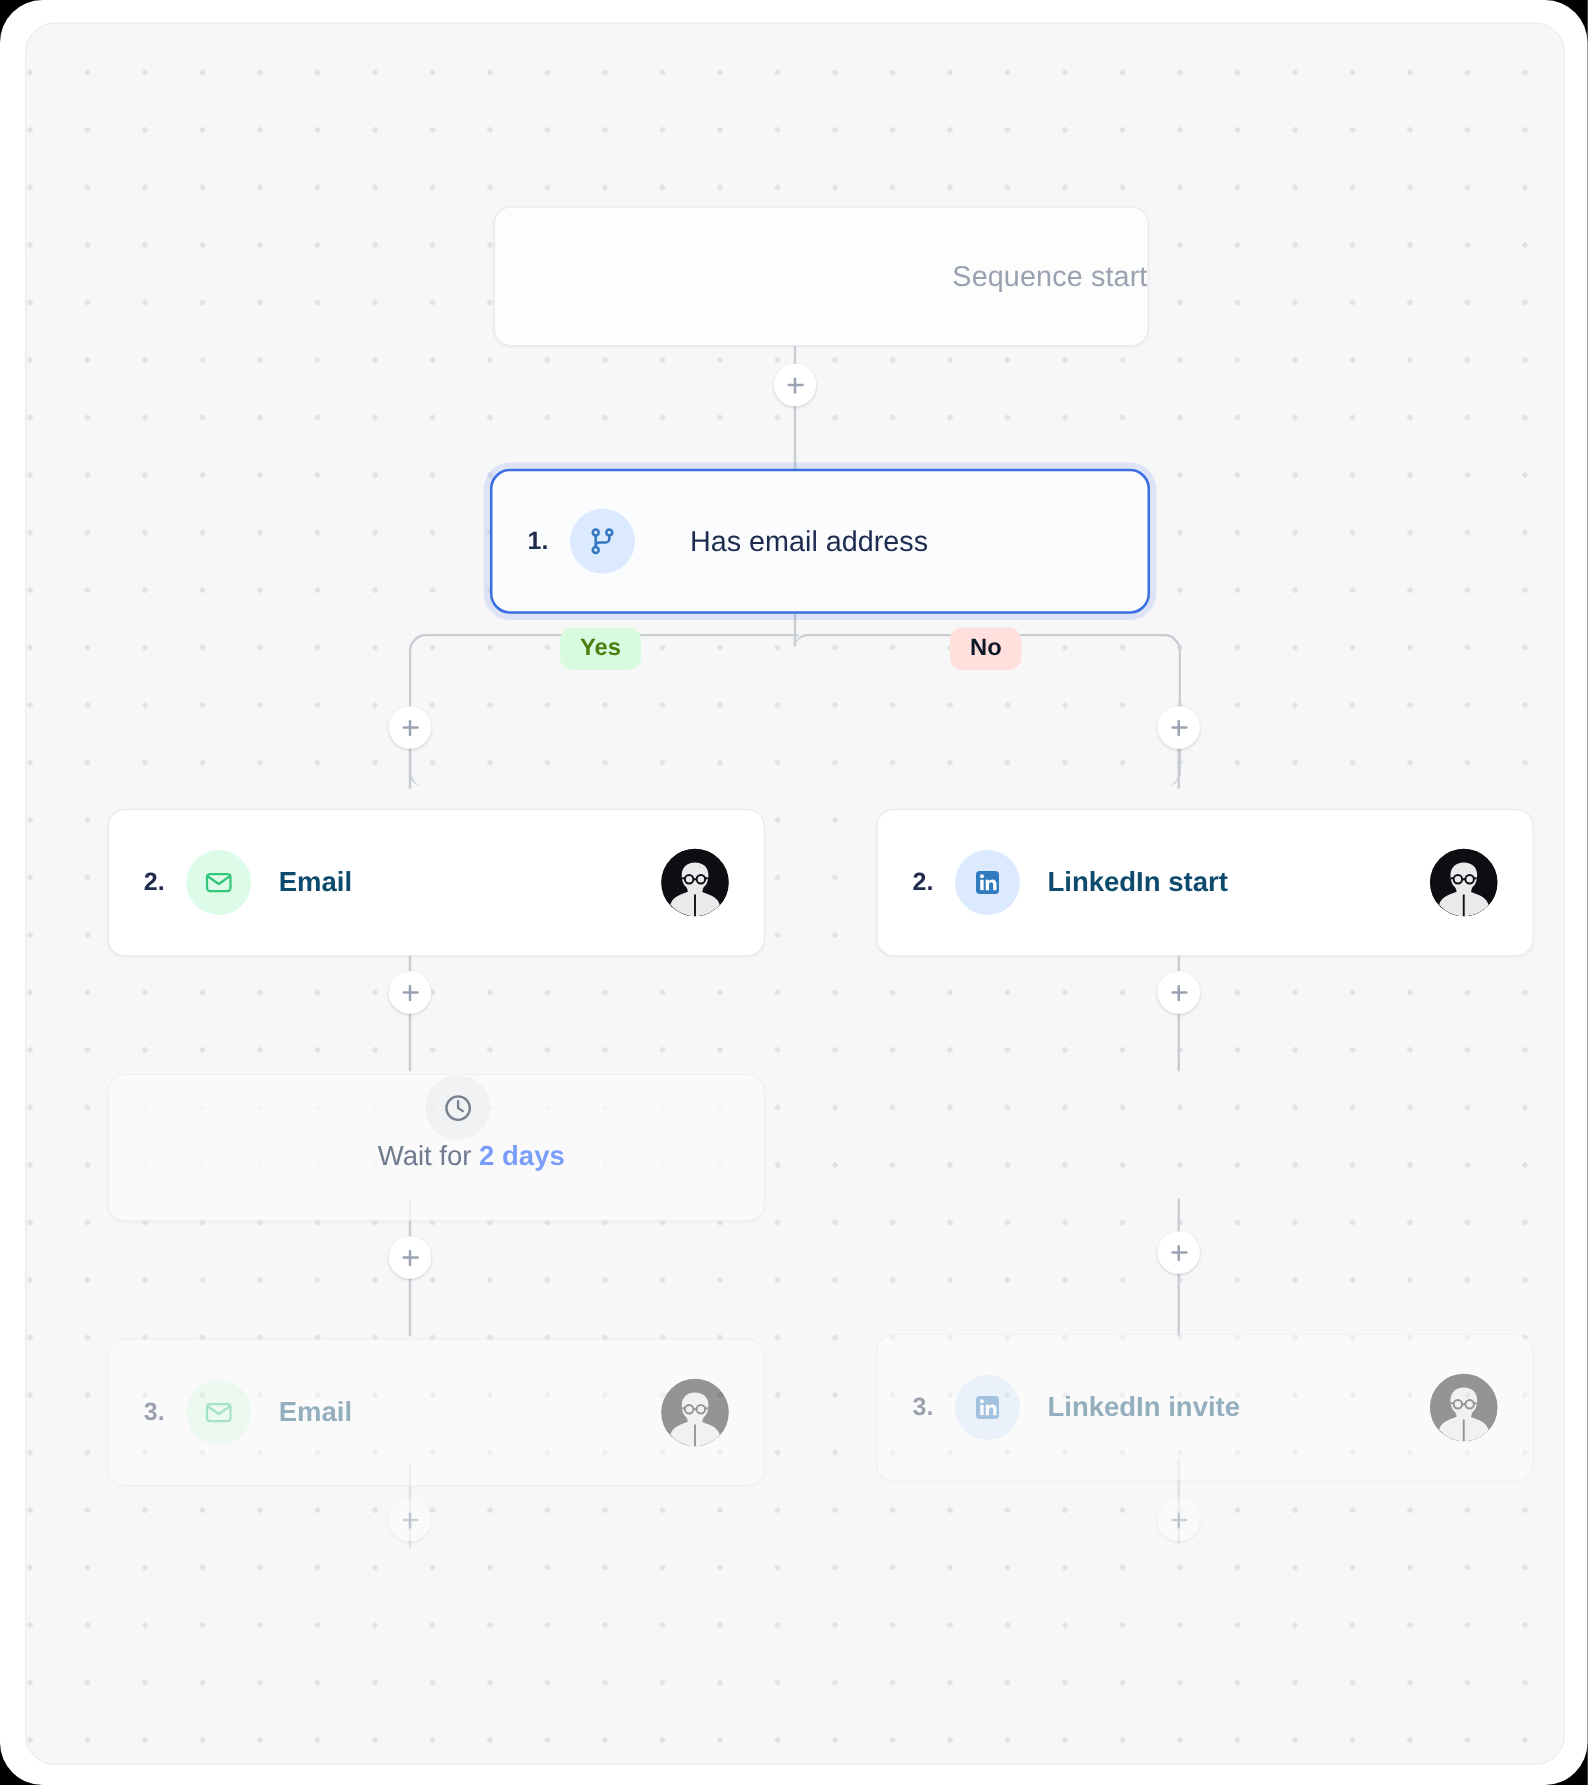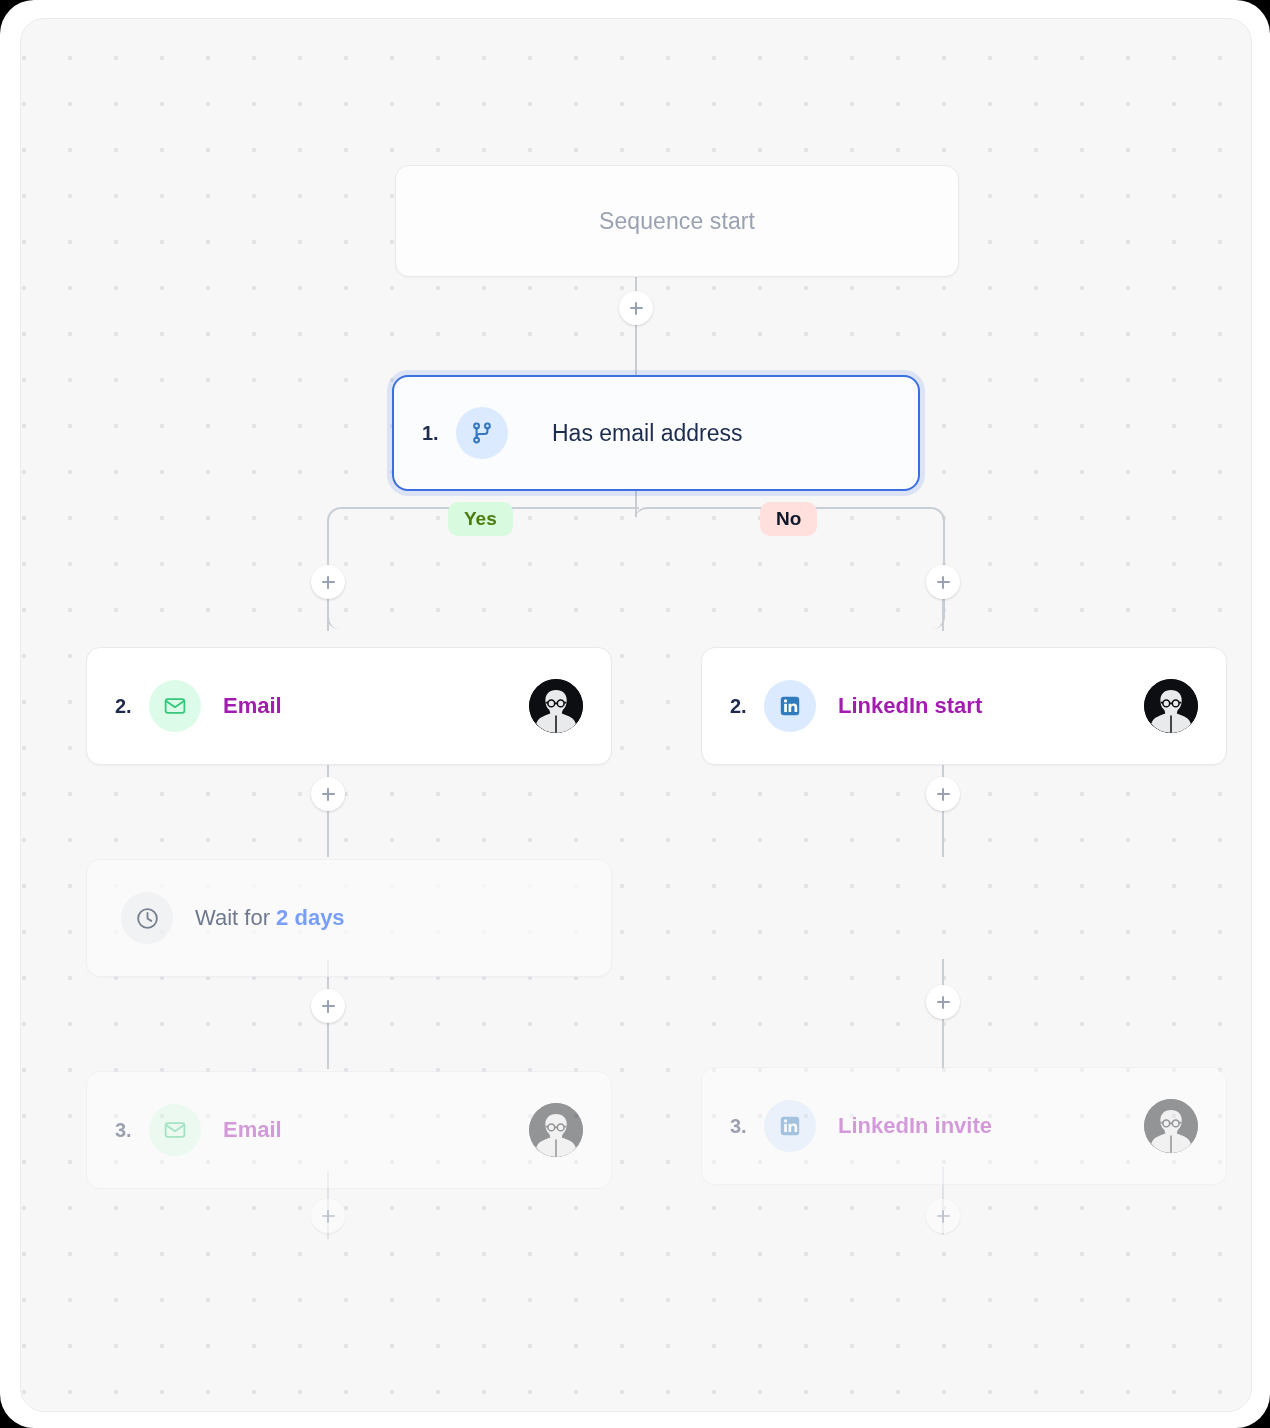--- a/index.html
+++ b/index.html
@@ -89,23 +89,23 @@
     box-sizing: border-box;
     display: flex;
     align-items: center;
     box-shadow: 0 1px 2px rgba(16,24,40,0.04);
     cursor: pointer;
   }
 
   #start-card {
     left: 374px;
     top: 146px;
-    width: 564px;
+    width: 524px;
     height: 112px;
-    justify-content: center;
+    justify-content: flex-end;
     background: #fdfdfe;
     border: 1px solid #e9eaee;
   }
   #start-card .start-label {
     font-size: 23px;
     color: #9aa2b1;
     letter-spacing: 0.1px;
   }
 
   
@@ -138,21 +138,21 @@
     justify-content: center;
     flex: 0 0 auto;
   }
   .icon-bubble.blue  { background: #dbeafe; }
   .icon-bubble.green { background: #dcfce9; }
   .icon-bubble.grey  { background: #f0f1f3; }
 
   .node-title {
     font-size: 22px;
     font-weight: 700;
-    color: #a21caf;
+    color: #0c4a6e;
     margin-left: 22px;
     white-space: nowrap;
   }
   #branch-card .node-title { font-weight: 400; font-size: 23px; color: #1d2b4f; margin-left: 44px; }
 
   .avatar {
     position: absolute;
     right: 28px;
     width: 54px;
     height: 54px;
@@ -280,21 +280,21 @@
             <circle cx="22.3" cy="24.4" r="3.4"></circle>
             <circle cx="31.7" cy="24.4" r="3.4"></circle>
             <path d="M25.7 24.4h2.6"></path>
             <path d="M18.9 23.6h-2.2M37.3 23.6h-2"></path>
           </g>
           <path d="M27 36.5v17.4" stroke="#0c0e11" stroke-width="1.5" fill="none"></path>
         </svg>
       </span>
     </div>
 
-    <div class="card wait-card dim-1" style="left:65px; top:840px; width:526px; height:118px;">
+    <div class="card wait-card dim-1" style="left:65px; top:840px; width:526px; height:118px;flex-direction:column;">
       <span class="icon-bubble grey">
         <svg width="25" height="25" viewBox="0 0 24 24" fill="none" stroke="#485468" stroke-width="1.8" stroke-linecap="round" stroke-linejoin="round">
           <circle cx="12" cy="12" r="9"></circle>
           <path d="M12 6.6V12l3.6 2.3"></path>
         </svg>
       </span>
       <span class="wait-text">
         <span>Wait for</span> 
         <span class="hl">2 days</span>
       </span>

